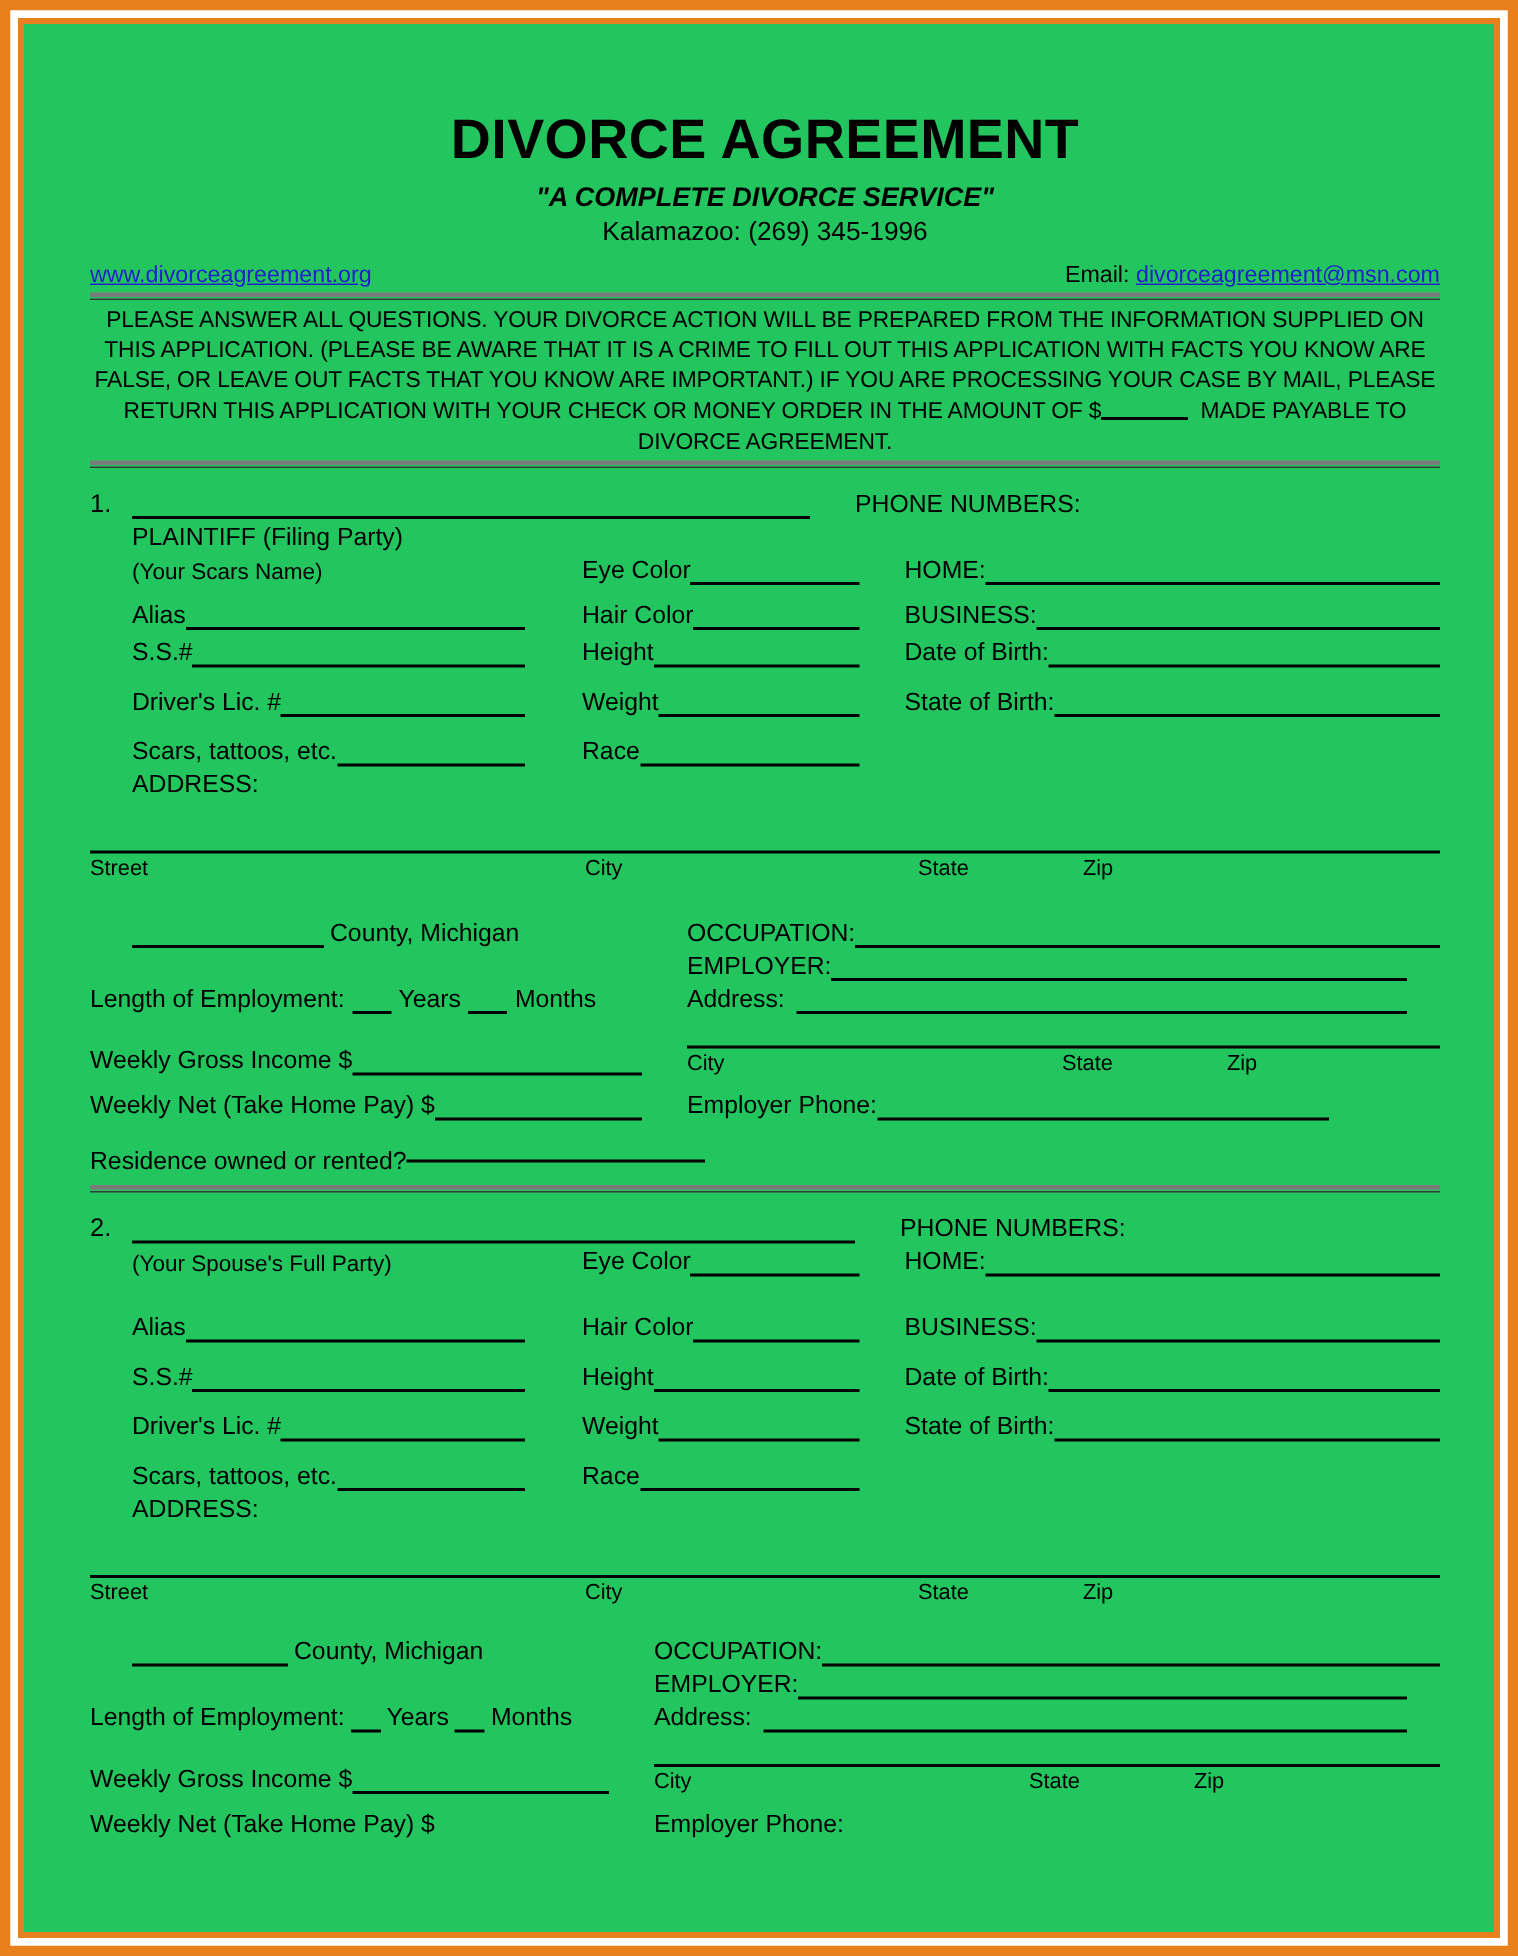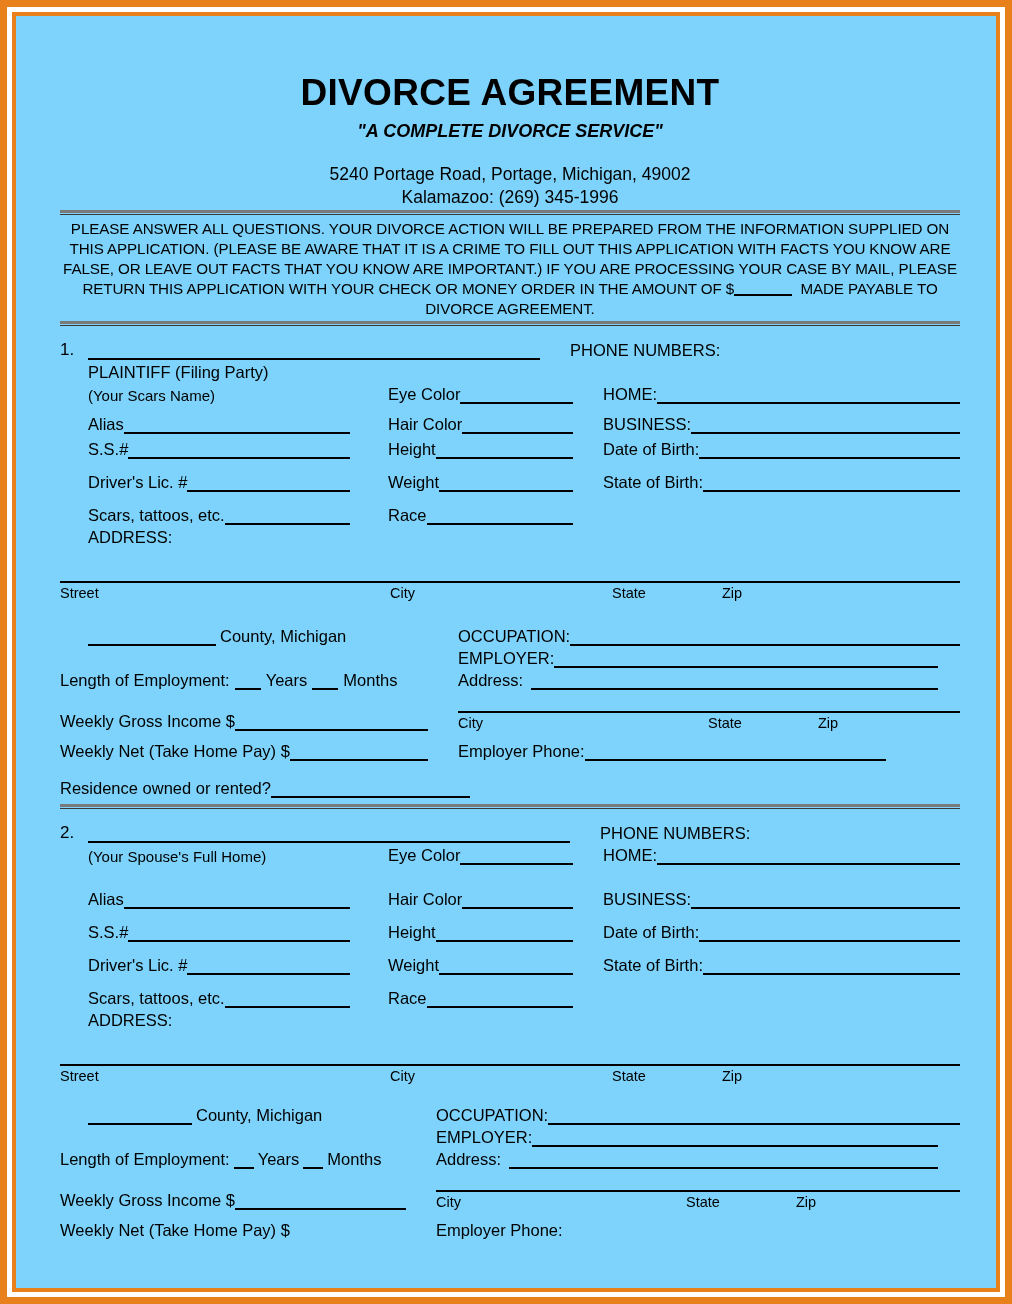--- a/index.html
+++ b/index.html
@@ -33,21 +33,21 @@
   }
   .frame-inner {
     position: absolute;
     left: 12px; top: 12px; right: 12px; bottom: 12px;
     border: 4px solid #E8811C;
     box-sizing: border-box;
   }
   .sheet {
     position: absolute;
     left: 16px; top: 16px; right: 16px; bottom: 16px;
-    background: #7dd3fc;
+    background: #22c55e;
     box-sizing: border-box;
     overflow: hidden;
   }
   .content {
     position: absolute;
     left: 44px;
     top: 44px;
     width: 900px;
   }
 
@@ -173,23 +173,29 @@
 <div class="page">
   <div class="frame-outer"></div>
   <div class="frame-gap"></div>
   <div class="frame-inner"></div>
 
   <div class="sheet">
     <div class="content">
 
       <div class="doc-title">DIVORCE AGREEMENT</div>
       <div class="doc-sub">"A COMPLETE DIVORCE SERVICE"</div>
-      <div class="addr-line">5240 Portage Road, Portage, Michigan, 49002</div>
       <div class="addr-line2">Kalamazoo: (269) 345-1996</div>
 
+      <div class="contact-row">
+        <a class="link" href="#">www.divorceagreement.org</a>
+        <span>
+          <span class="email-label">Email:</span>
+          <a class="link" href="#">divorceagreement@msn.com</a>
+        </span>
+      </div>
 
       <hr class="rule-thick">
 
       <div class="instructions">
         <span>PLEASE ANSWER ALL QUESTIONS.  YOUR DIVORCE ACTION WILL BE PREPARED FROM THE INFORMATION SUPPLIED ON THIS APPLICATION.  (PLEASE BE AWARE THAT IT IS A CRIME TO FILL OUT THIS APPLICATION WITH FACTS YOU KNOW ARE FALSE, OR LEAVE OUT FACTS THAT YOU KNOW ARE IMPORTANT.)  IF YOU ARE PROCESSING YOUR CASE BY MAIL, PLEASE RETURN THIS APPLICATION WITH YOUR CHECK OR MONEY ORDER IN THE AMOUNT OF $</span><span class="ul-inline" style="width:58px"></span>&nbsp;&nbsp;<span>MADE PAYABLE TO DIVORCE AGREEMENT.</span>
       </div>
 
       <hr class="rule-thick">
 
       <div class="sec">
@@ -359,21 +365,21 @@
             <span class="fld-label">Weekly Net (Take Home Pay) $</span>
             <span class="line" style="margin-right:30px"></span>
           </span>
           <span class="col-right" style="display:flex;align-items:flex-end">
             <span class="fld-label">Employer Phone:</span>
             <span class="line" style="margin-right:74px"></span>
           </span>
         </div>
 
         <div class="row" style="margin-top:18px">
-          <span style="width:450px;display:flex;align-items:flex-end">
+          <span style="width:450px;display:flex;align-items:center">
             <span class="fld-label">Residence owned or rented?</span>
             <span class="line" style="margin-right:40px"></span>
           </span>
         </div>
 
         <hr class="rule-thick" style="margin-top:6px">
       </div>
 
       <div class="sec">
 
@@ -382,21 +388,21 @@
         <div class="row">
           <span class="num fld-label">2.</span>
           <span class="line" style="max-width:482px"></span>
           <span style="width:30px"></span>
           <span class="fld-label">PHONE NUMBERS:</span>
         </div>
 
 
         <div class="row" style="margin-top:3px">
           <span class="num"></span>
-          <span class="col-left tiny-hdr">(Your Spouse's Full Home)</span>
+          <span class="col-left tiny-hdr">(Your Spouse's Full Party)</span>
           <span class="col-mid" style="display:flex;align-items:flex-end">
             <span class="fld-label">Eye Color</span>
             <span class="line"></span>
           </span>
           <span style="width:30px"></span>
           <span class="col-right" style="display:flex;align-items:flex-end">
             <span class="fld-label">HOME:</span>
             <span class="line"></span>
           </span>
         </div>

